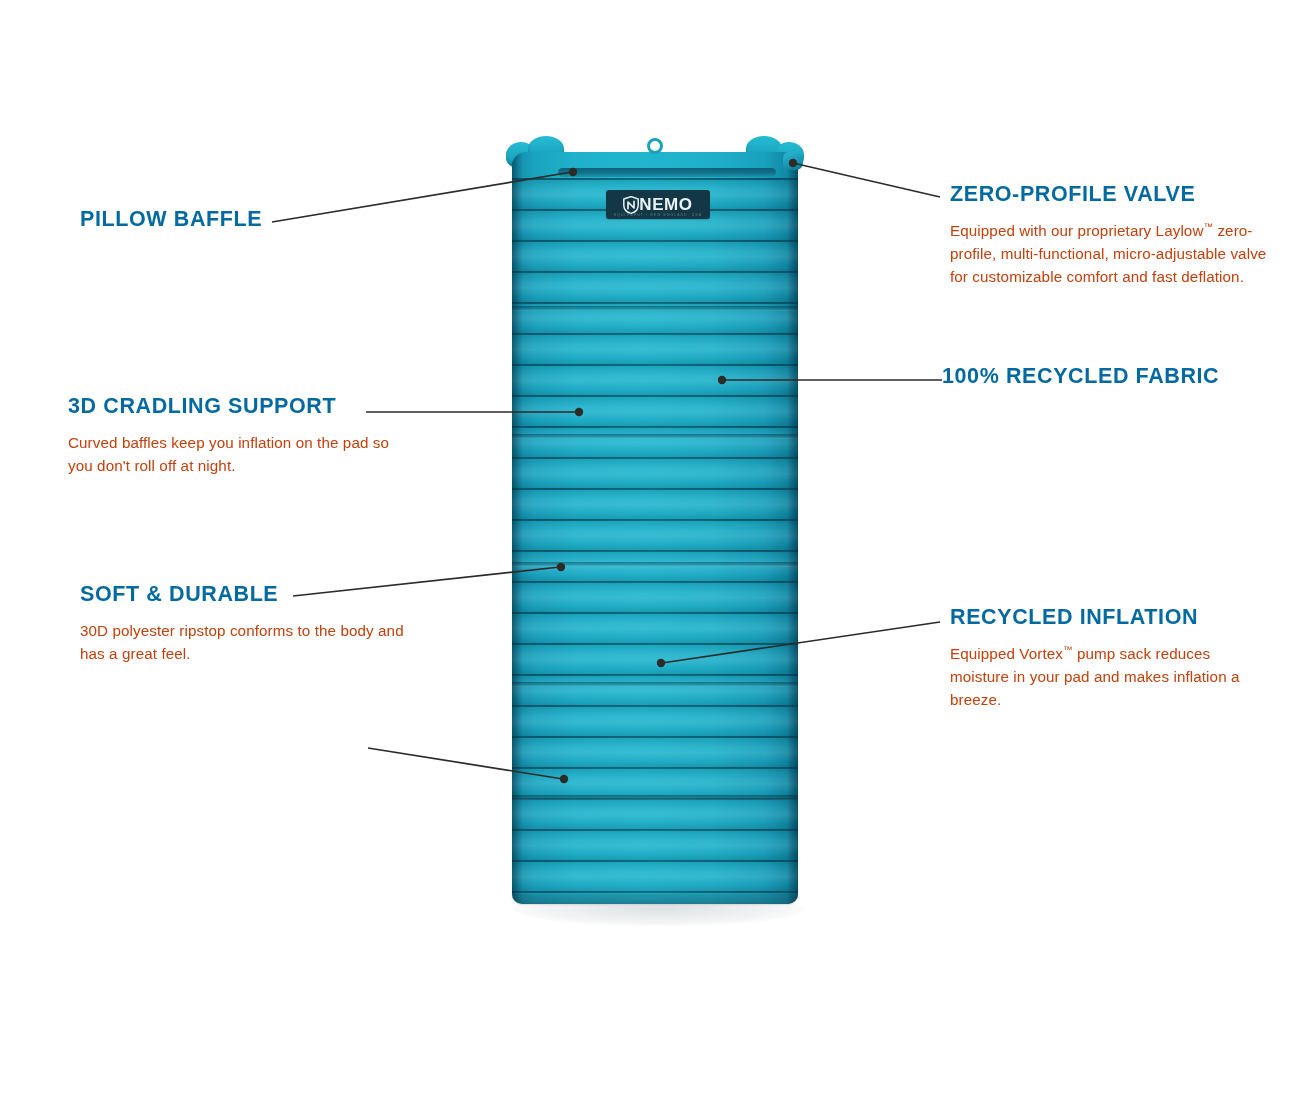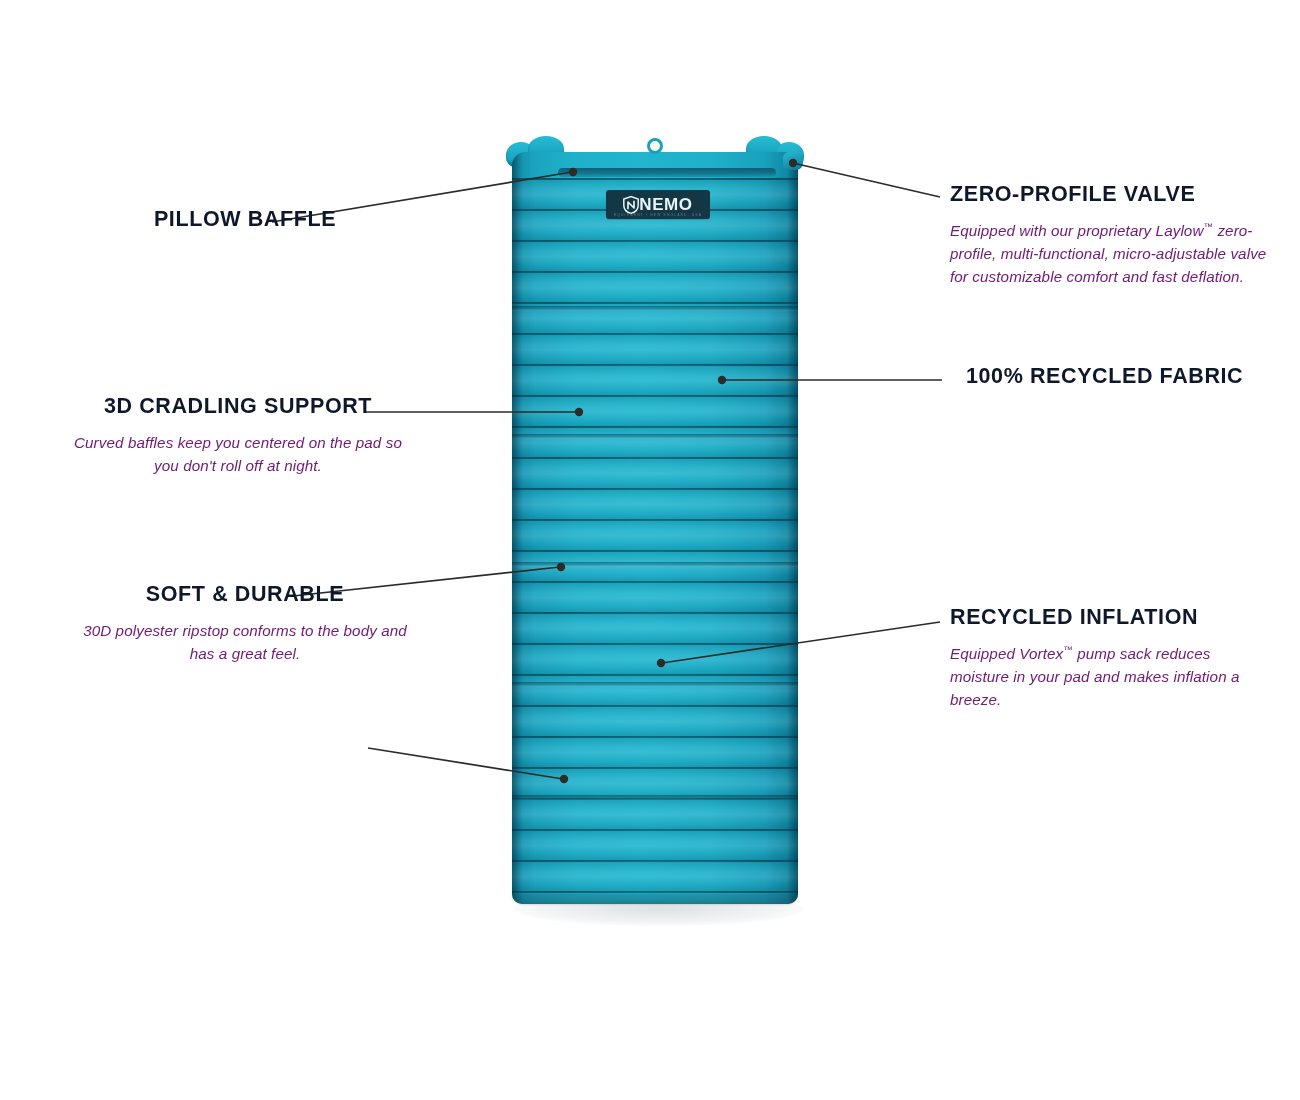--- a/index.html
+++ b/index.html
@@ -20,49 +20,48 @@
   }
 
   
   .callout {
     position: absolute;
   }
   .callout .title {
     font-size: 21.5px;
     font-weight: bold;
     letter-spacing: 0.6px;
-    color: #0f172a;
+    color: #0369a1;
     margin: 0 0 13px 0;
     white-space: nowrap;
     line-height: 1.05;
   }
   .callout .body {
     font-size: 15.2px;
     line-height: 1.54;
-    color: #701a75;
+    color: #c2410c;
     margin: 0;
     letter-spacing: 0.1px;
-    font-style: italic;
   }
   .callout .body sup {
     font-size: 9.5px;
     vertical-align: super;
     line-height: 0;
   }
 
-  .left  { text-align: center; }
+  .left  { text-align: left; }
   .right { text-align: left; }
 
   
   #co-pillow      { left: 80px;  top: 208px;  width: 330px; }
   #co-cradle      { left: 68px;  top: 395px;  width: 340px; }
   #co-soft        { left: 80px;  top: 583px;  width: 330px; }
   #co-stable      { left: 80px;  top: 731px;  width: 340px; }
   #co-valve       { left: 950px; top: 183px;  width: 320px; }
-  #co-fabric      { left: 966px; top: 365px;  width: 320px; }
+  #co-fabric      { left: 942px; top: 365px;  width: 320px; }
   #co-inflation   { left: 950px; top: 606px;  width: 310px; }
 
   
   #leaders {
     position: absolute;
     left: 0; top: 0;
     width: 1300px;
     height: 1100px;
     pointer-events: none;
   }
@@ -355,21 +354,21 @@
       </g>
     </g>
   </svg>
 
   <div id="co-pillow" class="callout left">
     <h3 class="title">PILLOW BAFFLE</h3>
   </div>
 
   <div id="co-cradle" class="callout left">
     <h3 class="title">3D CRADLING SUPPORT</h3>
-    <p class="body">Curved baffles keep you centered on the pad so you don't roll off at night.</p>
+    <p class="body">Curved baffles keep you inflation on the pad so you don't roll off at night.</p>
   </div>
 
   <div id="co-soft" class="callout left">
     <h3 class="title">SOFT &amp; DURABLE</h3>
     <p class="body">30D polyester ripstop conforms to the body and has a great feel.</p>
   </div>
 
 
   <div id="co-valve" class="callout right">
     <h3 class="title">ZERO-PROFILE VALVE</h3>

